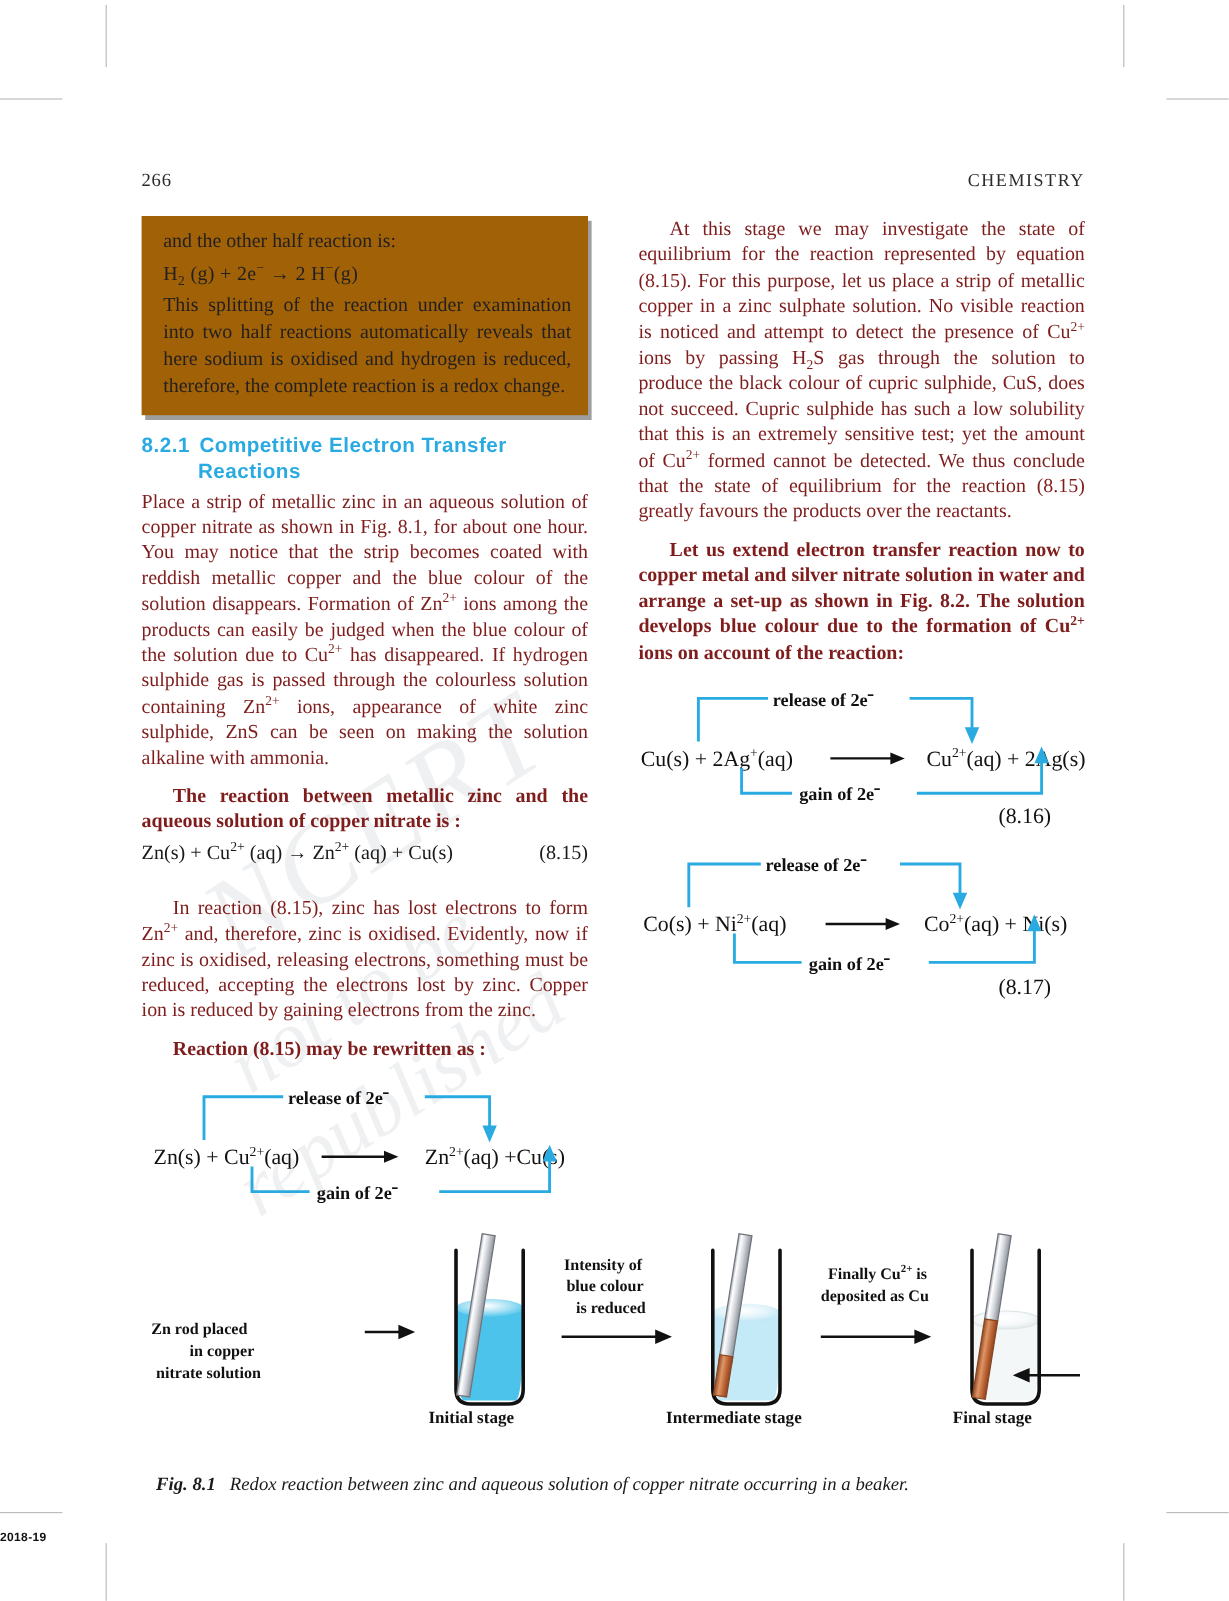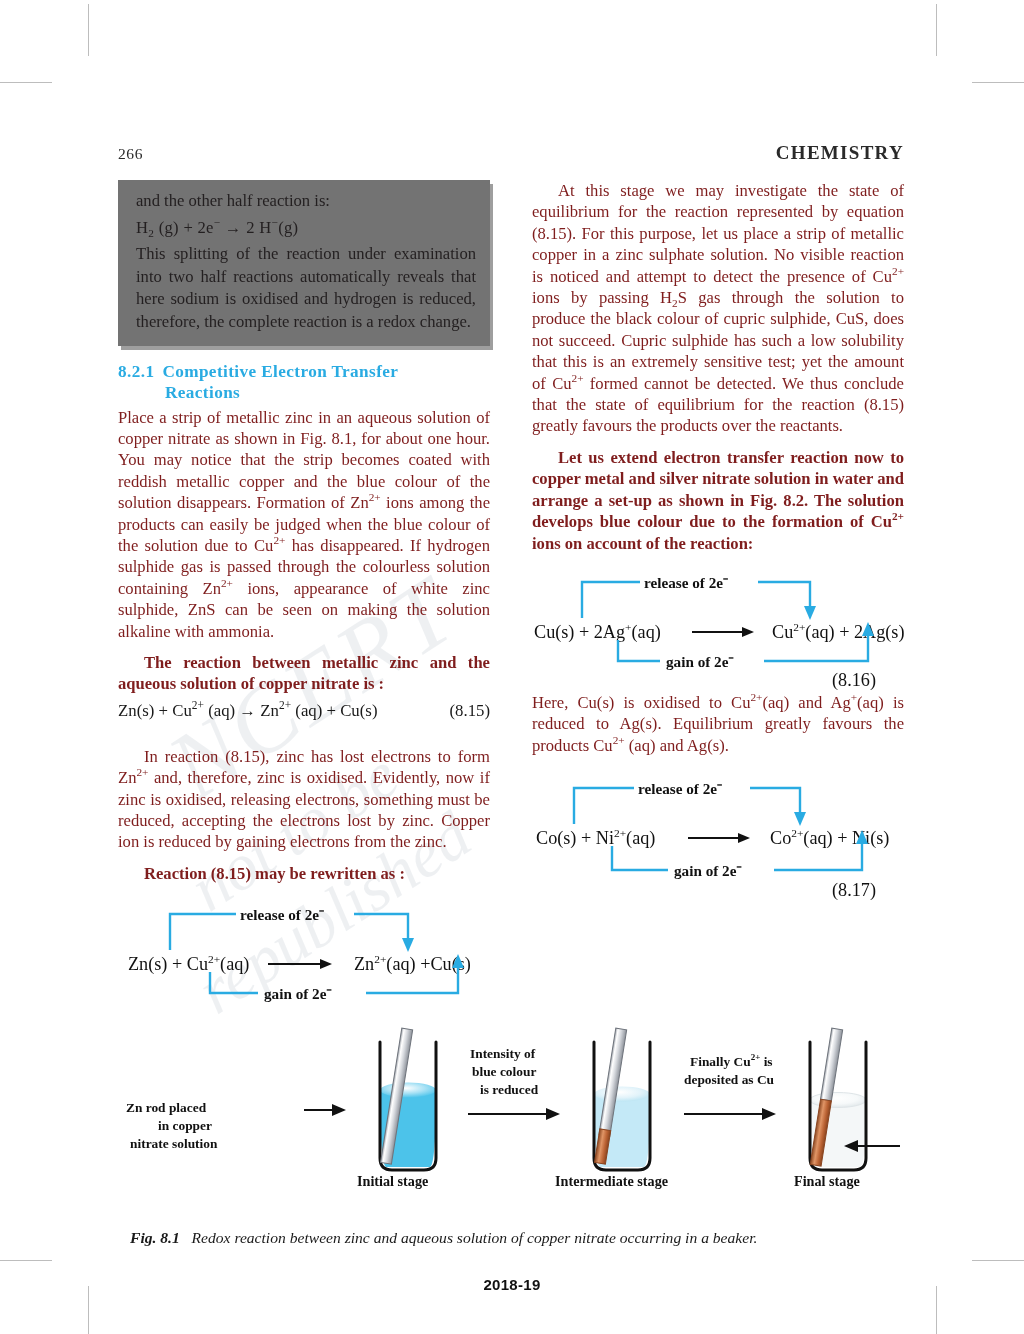--- a/index.html
+++ b/index.html
@@ -23,21 +23,21 @@
     left:0;top:4px;width:1024px;height:1038px;padding-left:41px;
   }
 
   
   .runhead{
     position:absolute;left:118px;top:138px;width:786px;
     display:flex;justify-content:space-between;align-items:baseline;
     font-size:15.5px;letter-spacing:.6px;color:#2a2a2a;
   }
   .runhead .pgno{font-family:"Liberation Serif",serif;}
-  .runhead .book{font-size:19px;letter-spacing:1.3px;font-weight:bold;}
+  .runhead .book{font-size:15px;letter-spacing:1.3px;}
 
   
   .cols{position:absolute;left:118px;top:176px;width:786px;}
   .col{position:absolute;top:0;width:372px;}
   .col-l{left:0;}
   .col-r{left:414px;}
 
   p.body{
     margin:0 0 0 0;
     font-size:16.6px;
@@ -48,41 +48,41 @@
   }
   p.body + p.body{margin-top:10px;font-weight:bold;}
   p.indent{text-indent:26px;}
 
   sup{font-size:.68em;vertical-align:super;line-height:0;}
   sub{font-size:.68em;vertical-align:sub;line-height:0;}
 
   
   .pinkbox{
     position:relative;
-    background:#737373;
+    background:#a16207;
     padding:10px 14px 12px 18px;
     box-sizing:border-box;
     width:372px;
     box-shadow:3px 4px 0 0 #9e9e9e;
   }
   .pinkbox p{
     margin:0;
     font-size:16.6px;
     line-height:22.6px;
     text-align:justify;
     color:#231f20;
   }
   .pinkbox p + p{margin-top:4px;}
   .pinkbox .eqline{text-align:left;letter-spacing:.3px;}
 
   
   .sechead{
     margin-top:15px;
     color:#29abe2;
-    font-family:Liberation Serif, serif;
+    font-family:Liberation Sans, sans-serif;
     font-weight:bold;
     font-size:17.2px;
     line-height:21px;
     letter-spacing:.4px;
   }
   .sechead .num{margin-right:8px;}
   .sechead .ln2{display:block;margin-left:47px;}
 
   
   .eqrow{
@@ -116,23 +116,23 @@
     font-size:15.6px;font-style:italic;color:#1a1a1a;margin-top:47px;
   }
   .figcap b{font-style:italic;font-weight:bold;}
 
   .fig-txt{font-family:"Liberation Serif",serif;font-size:13.4px;font-weight:bold;fill:#111;}
   .fig-stage{font-family:"Liberation Serif",serif;font-size:14.2px;font-weight:bold;fill:#111;}
   .fig-sup{font-size:9px;}
 
   
   .footer{
-    position:absolute;left:0;top:1272px;width:1024px;text-align:center;
+    position:absolute;left:0;top:1272px;width:1024px;
     font-family:"Liberation Sans",sans-serif;
-    font-size:15px;font-weight:bold;color:#111;letter-spacing:.3px;
+    font-size:10px;font-weight:bold;color:#111;letter-spacing:.3px;
   }
 
   
   .wm{
     position:absolute;left:230px;top:560px;
     width:560px;height:560px;
     pointer-events:none;
     opacity:.16;
     transform:rotate(-33deg);
     font-family:"Liberation Serif",serif;
@@ -267,24 +267,20 @@
 
           <path class="rx-line" d="M86,80 L86,101 L128,101"></path>
           <path class="rx-line" d="M232,101 L336,101 L336,74"></path>
           <polygon points="336,62 330,76 342,76" fill="#29abe2"></polygon>
           <text class="rx-label" x="134" y="107">gain of 2e⁻</text>
 
           <text class="rx-eq" x="300" y="126" font-size="16.6">(8.16)</text>
         </svg>
       </div>
 
-      <p class="body" style="margin-top:4px;">
-        Here, Cu(s) is oxidised to Cu<sup>2+</sup>(aq) and Ag<sup>+</sup>(aq) is reduced to Ag(s). Equilibrium greatly
-        favours the products Cu<sup>2+</sup> (aq) and Ag(s).
-      </p>
 
 
       <div class="redox" style="margin-top:10px;">
         <svg width="372" height="132" viewBox="0 0 372 132">
           <path class="rx-line" d="M42,58 L42,22 L102,22"></path>
           <path class="rx-line" d="M218,22 L268,22 L268,48"></path>
           <polygon points="268,60 262,46 274,46" fill="#29abe2"></polygon>
           <text class="rx-label" x="106" y="28">release of 2e⁻</text>
 
           <text class="rx-eq" x="4" y="78">Co(s) + Ni<tspan class="sup" dy="-7">2+</tspan><tspan dy="7">(aq)</tspan></text>

